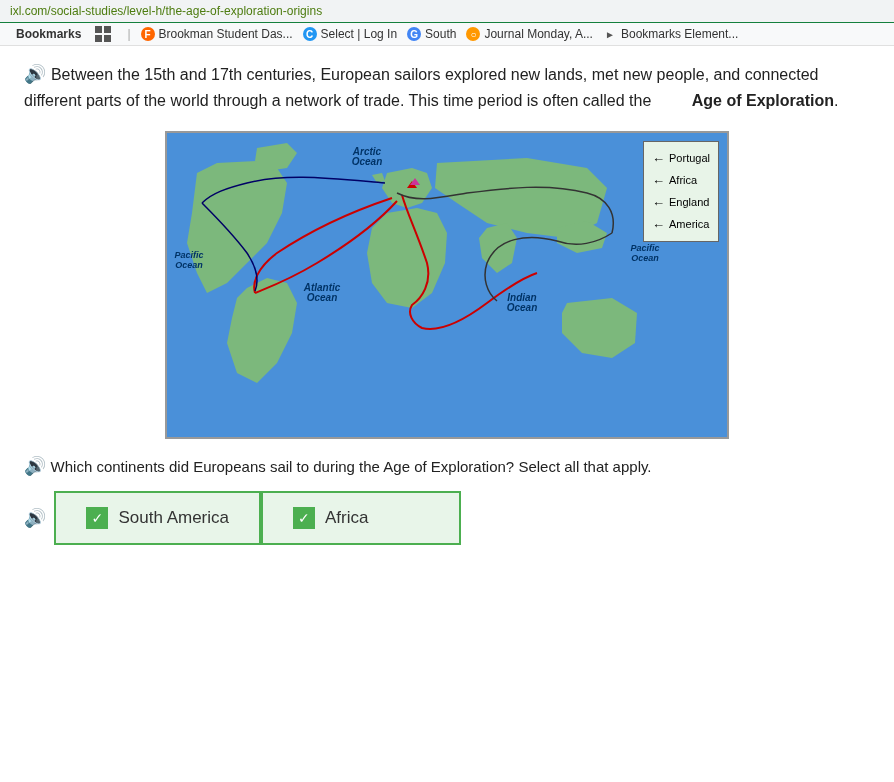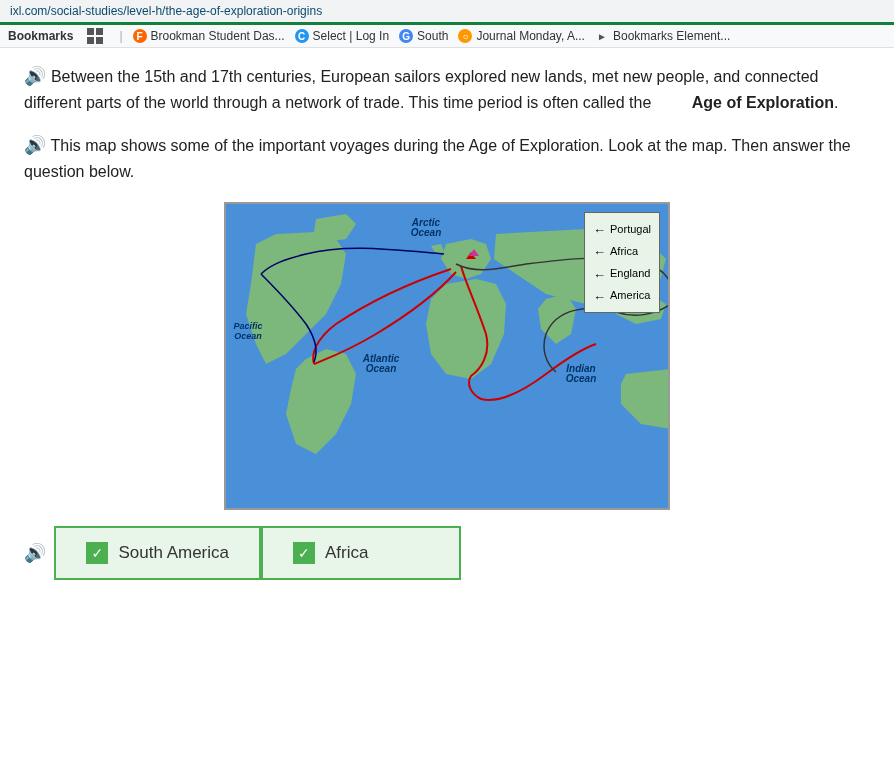--- a/index.html
+++ b/index.html
@@ -10,29 +10,29 @@
       min-height: 782px;
       overflow: hidden;
     }
 
     
     .browser-bar {
       background: #f1f3f4;
       padding: 4px 10px;
       display: flex;
       align-items: center;
-      border-bottom: 3px solid #15803d;
+      border-bottom: 1px solid #15803d;
       font-size: 12px;
-      color: #0c4a6e;
+      color: #4d7c0f;
     }
 
     
     .bookmarks-bar {
       background: #f8f9fa;
-      padding: 3px 8px;
+      padding: 3px 16px;
       display: flex;
       align-items: center;
       border-bottom: 1px solid #e0e0e0;
       font-size: 12px;
       color: #333;
       gap: 10px;
     }
     .bookmarks-bar .bk-label {
       font-weight: bold;
       margin-right: 4px;
@@ -79,21 +79,21 @@
       font-size: 16px;
       line-height: 1.6;
       color: #222;
       margin-bottom: 18px;
     }
 
     .bold { font-weight: bold; margin-left: 36px; }
 
     
     .map-container {
-      width: 446px;
+      width: 564px;
       margin: 10px auto 16px auto;
       position: relative;
       border: 2px solid #999;
       background: #4a90d9;
       overflow: hidden;
     }
 
     
     .map-legend {
       position: absolute;
@@ -238,24 +238,20 @@
   </div>
 </div>
 
 <div class="main-content">
 
   <p class="paragraph">
     <button class="speaker-btn">🔊</button>
     <span>Between the 15th and 17th centuries, European sailors explored new lands, met new people, and connected different parts of the world through a network of trade. This time period is often called the <span class="bold">Age of Exploration</span>.</span>
   </p>
 
-  <p class="paragraph">
-    <button class="speaker-btn">🔊</button>
-    <span>This map shows some of the important voyages during the Age of Exploration. Look at the map. Then answer the question below.</span>
-  </p>
 
   <div class="map-container">
     <svg width="500" height="300" viewBox="0 0 500 300">
 
       <rect width="500" height="300" fill="#4a90d9"></rect>
 
       <path class="land" d="M 30,40 L 50,30 L 90,28 L 110,35 L 120,50 L 115,80 L 100,110 L 80,130 L 60,150 L 40,160 L 30,140 L 20,110 L 25,80 Z"></path>
 
       <path class="land" d="M 90,15 L 120,10 L 130,20 L 120,35 L 100,38 L 88,28 Z"></path>
 
@@ -321,20 +317,24 @@
         <span>England</span>
       </div>
       <div class="legend-item">
         <span class="legend-arrow">←</span>
         <span>America</span>
       </div>
     </div>
   </div>
 
   <div class="question-section">
+    <p class="question-text">
+      <button class="speaker-btn">🔊</button>
+      <span>Which continents did Europeans sail to during the Age of Exploration? Select all that apply.</span>
+    </p>
 
     <div class="answer-row">
 
       <button class="speaker-btn" style="margin-right:8px;">🔊</button>
 
       <div class="answer-btn selected">
         <div class="check-box checked">✓</div>
         <span>South America</span>
       </div>
 

